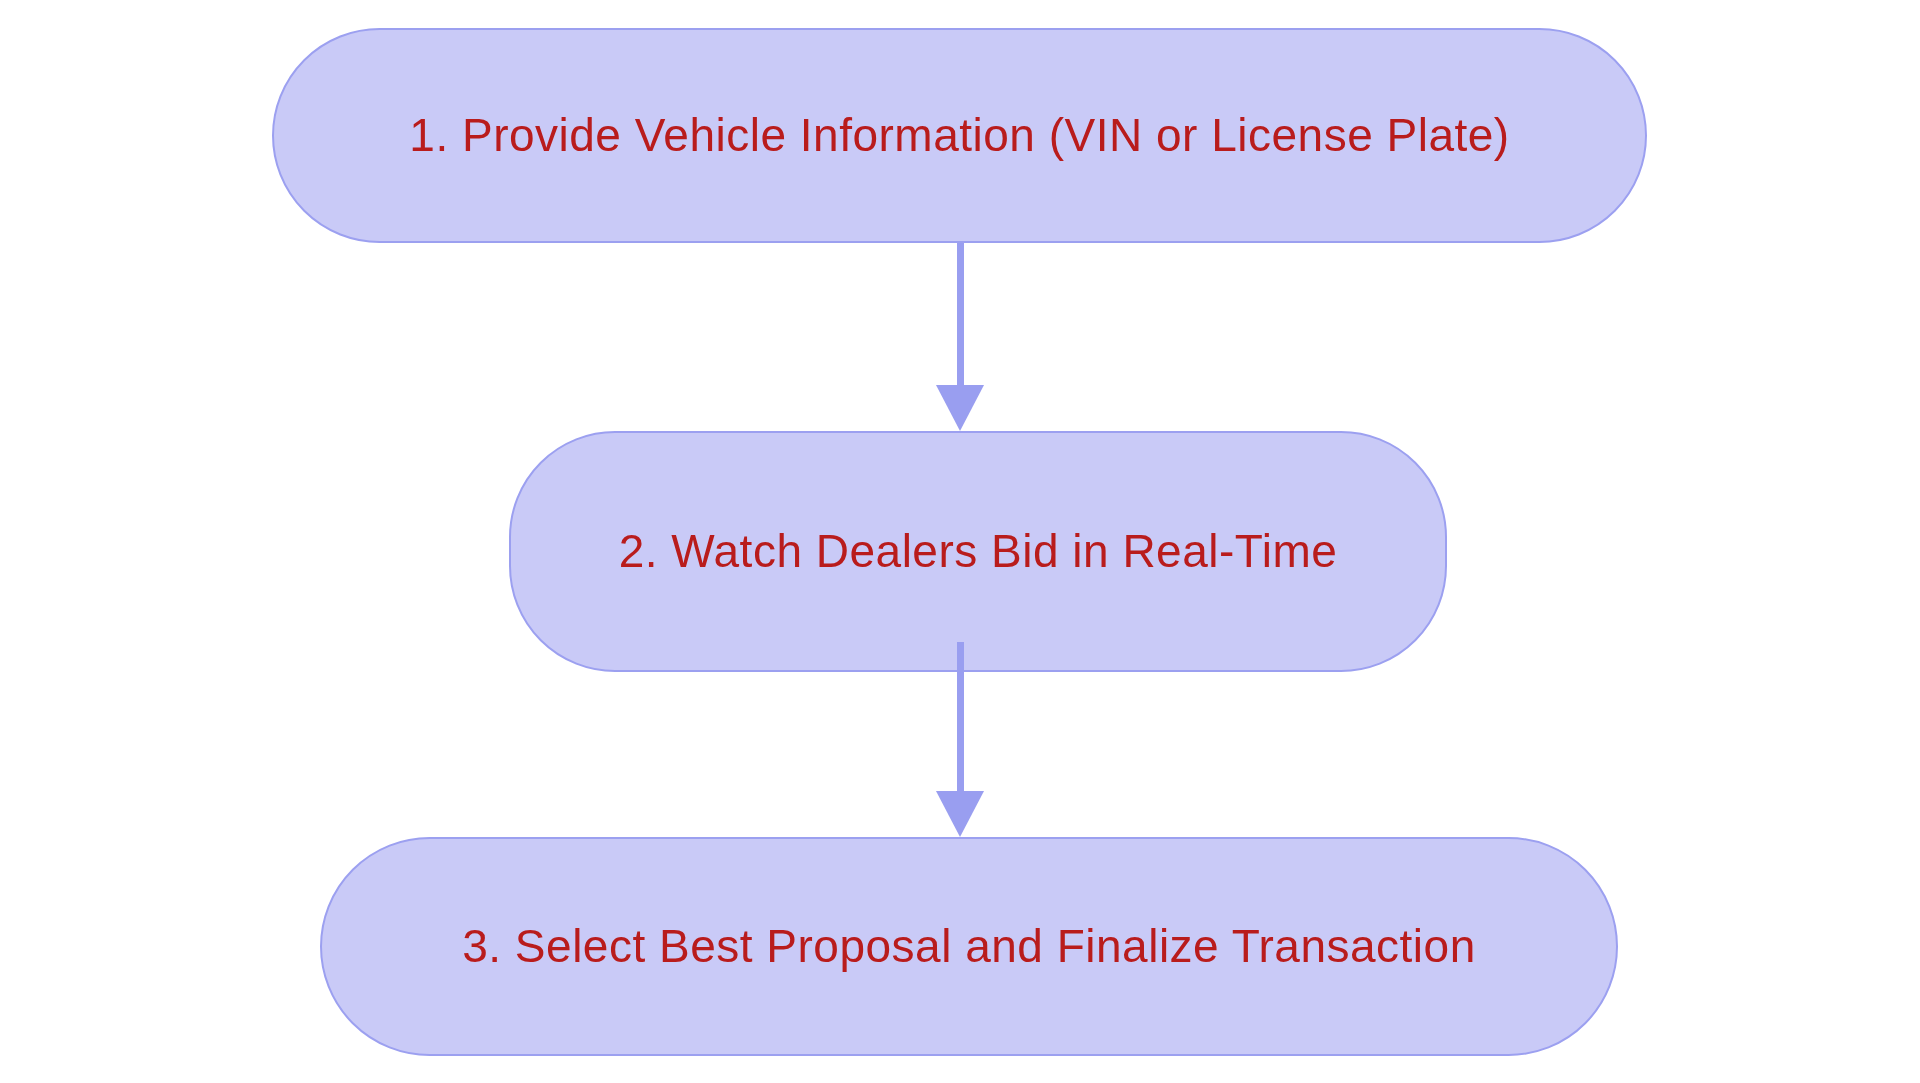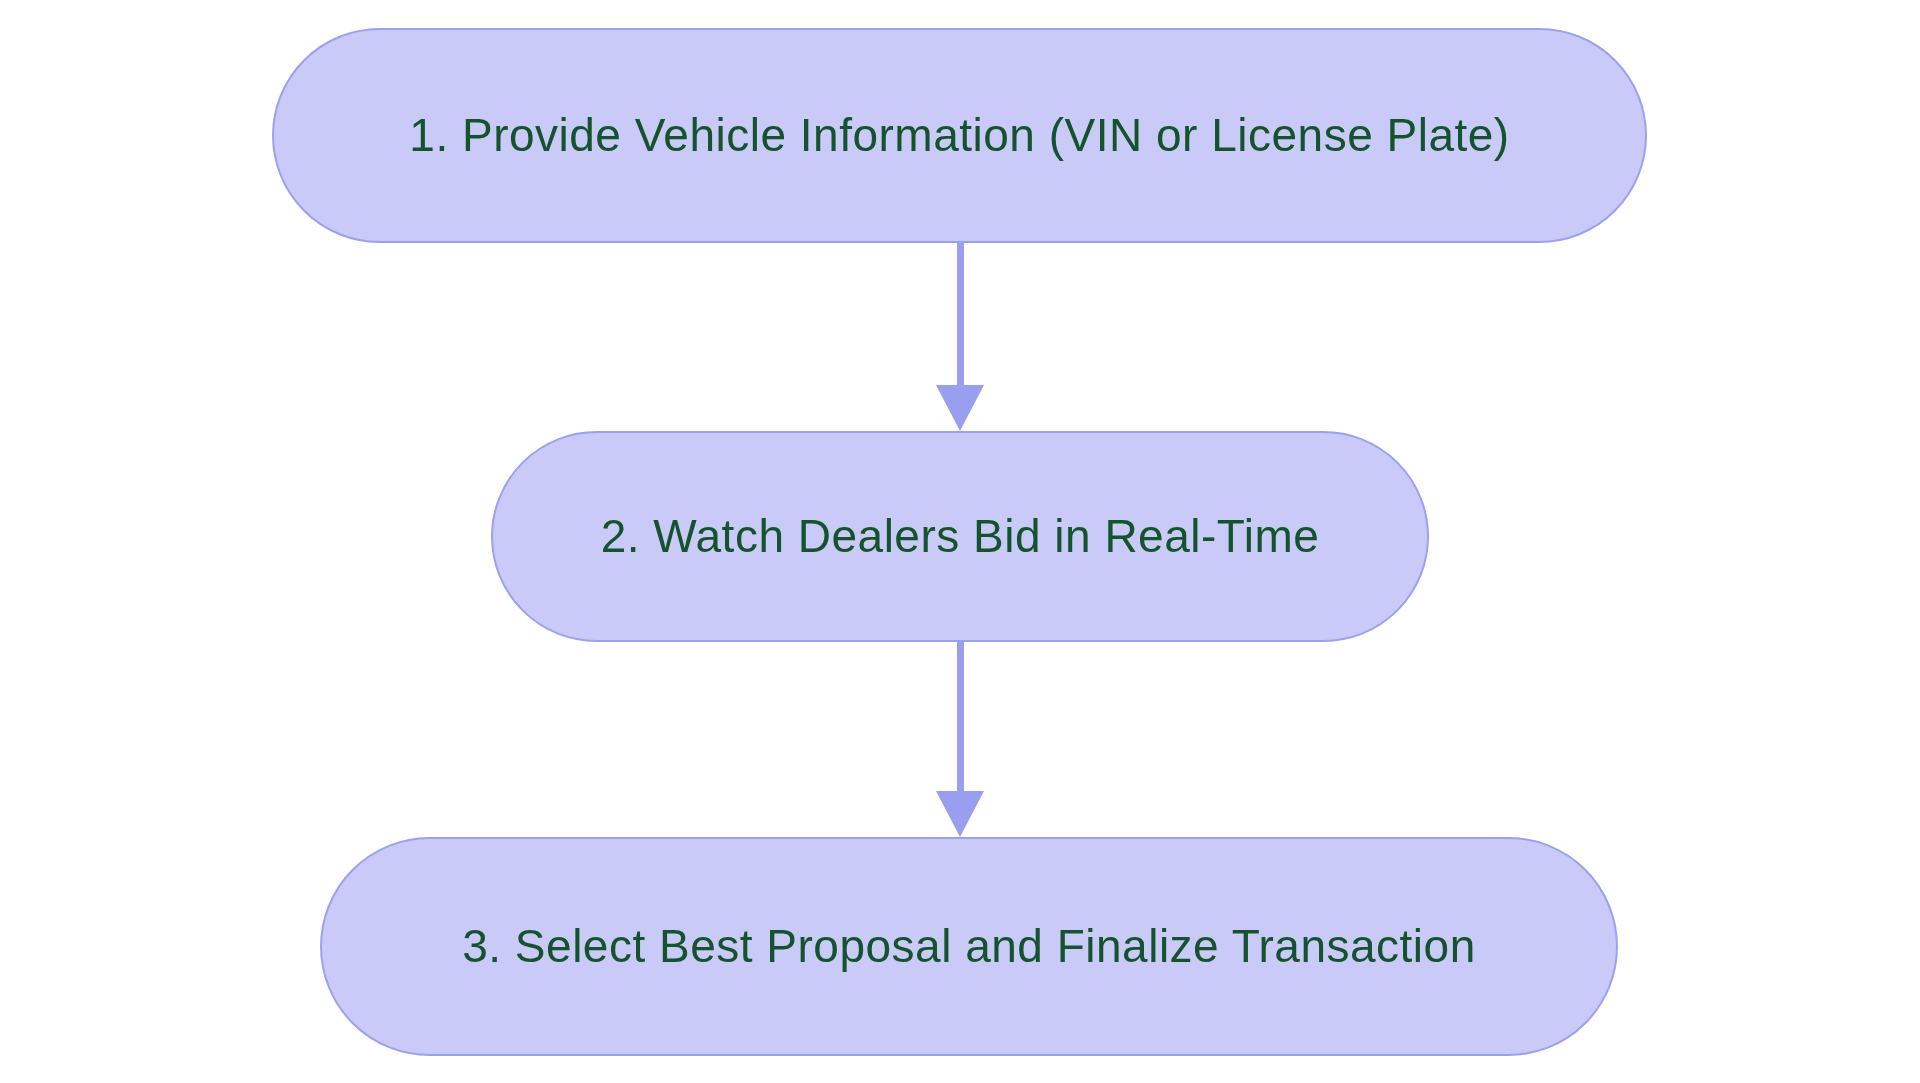--- a/index.html
+++ b/index.html
@@ -19,39 +19,39 @@
     position: absolute;
     box-sizing: border-box;
     background: #C9CAF7;
     border: 2.5px solid #9CA0F0;
     display: flex;
     align-items: center;
     justify-content: center;
     text-align: center;
   }
   .flow-node .node-label {
-    color: #14532d;
+    color: #b91c1c;
     font-size: 46px;
     font-weight: 400;
     letter-spacing: 0.5px;
     line-height: 1.2;
     white-space: nowrap;
   }
   .node-1 {
     left: 272px;
     top: 28px;
     width: 1375px;
     height: 215px;
     border-radius: 108px;
   }
   .node-2 {
-    left: 491px;
+    left: 509px;
     top: 431px;
     width: 938px;
-    height: 211px;
+    height: 241px;
     border-radius: 106px;
     text-align: center;
   }
   .node-3 {
     left: 320px;
     top: 837px;
     width: 1298px;
     height: 219px;
     border-radius: 110px;
   }

